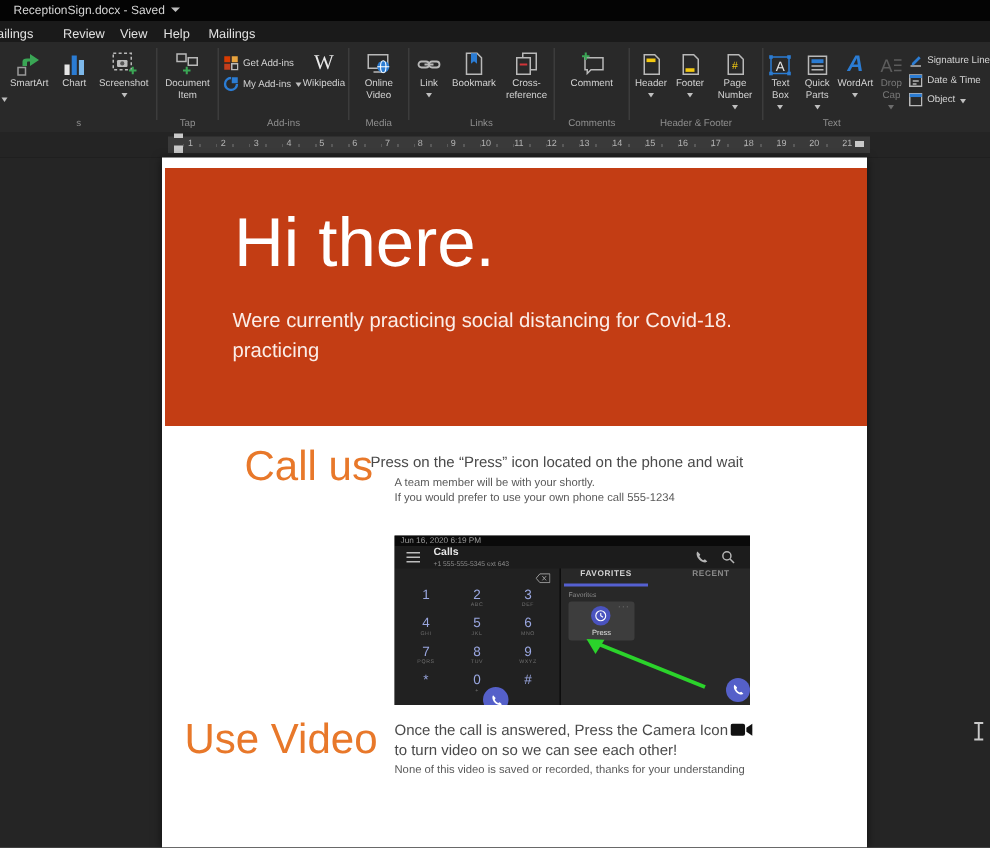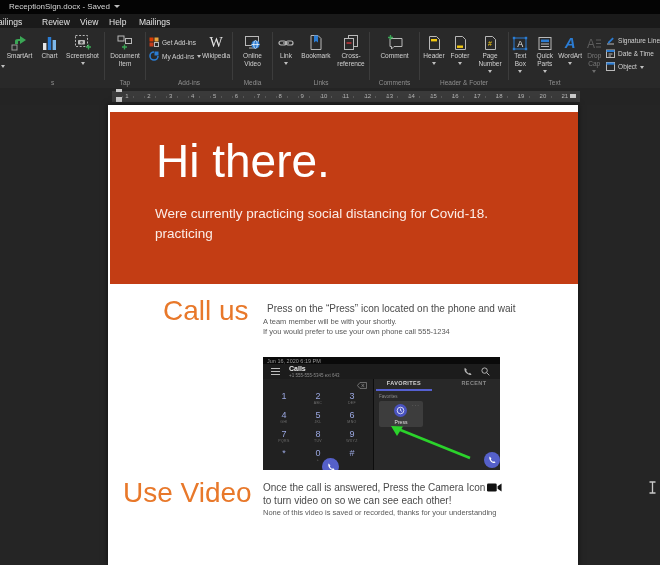--- a/index.html
+++ b/index.html
@@ -44,21 +44,21 @@
   #page { position:absolute; left:108px; top:0; width:470px; height:460px; background:#ffffff; box-shadow:0 0 6px rgba(0,0,0,.6); }
   
   #hero { position:absolute; left:2px; top:7px; width:468px; height:172px; background:#C33D14; }
   #hero-title { position:absolute; left:46px; top:22px; font-size:46px; font-weight:200; color:#ffffff; letter-spacing:0; }
   #hero-paragraph { position:absolute; left:45px; top:92px; font-size:13.5px; line-height:20px; color:#FBEDE8; }
   
   .section-heading { position:absolute; font-size:28px; font-weight:300; color:#E8782A; }
   #callus-heading { left:55px; top:190px; }
   .body-line1 { position:absolute; font-size:10px; color:#4a4a4a; }
   .body-small { position:absolute; font-size:7.5px; color:#595959; }
-  #callus-line1 { left:159px; top:198px; }
+  #callus-line1 { left:139px; top:198px; }
   #callus-line2 { left:155px; top:212px; }
   #callus-line3 { left:155px; top:222px; }
   
   #phone { position:absolute; left:155px; top:252px; width:237px; height:113px; background:#1f1f1f; overflow:hidden; }
   #ph-status { position:absolute; left:0; top:0; width:237px; height:7px; background:#0a0a0a; }
   #ph-status span { position:absolute; left:4px; top:0.5px; font-size:5.5px; color:#9a9a9a; }
   #ph-header { position:absolute; left:0; top:7px; width:237px; height:15px; background:#1c1c1c; }
   #ph-burger { position:absolute; left:8px; top:4px; width:9px; height:7px; display:flex; flex-direction:column; justify-content:space-between; }
   #ph-burger i { display:block; height:1px; background:#bdbdbd; }
   #ph-title { position:absolute; left:26px; top:1px; font-size:7px; font-weight:bold; color:#e8e8e8; }
@@ -76,21 +76,21 @@
   #ph-tab-recent { position:absolute; left:80px; top:1px; width:40px; text-align:center; font-size:5.5px; font-weight:bold; color:#8a8a8a; letter-spacing:.4px; }
   #ph-favlabel { position:absolute; left:5px; top:15px; font-size:4.5px; color:#8a8a8a; }
   #ph-tile { position:absolute; left:5px; top:22px; width:44px; height:26px; background:#3d3d3d; border-radius:2px; }
   #ph-tile-dots { position:absolute; right:3px; top:1px; font-size:5px; color:#9a9a9a; letter-spacing:1px; }
   #ph-tile-dots::after { content:"···"; }
   #ph-avatar { position:absolute; left:15px; top:3px; width:13px; height:13px; border-radius:50%; background:#4a53bf; display:flex; align-items:center; justify-content:center; }
   #ph-tile-label { position:absolute; left:0; right:0; bottom:2px; text-align:center; font-size:5px; color:#e0e0e0; }
   #ph-arrow { position:absolute; left:0; top:0; pointer-events:none; }
   
   #usevideo-heading { left:15px; top:372px; }
-  #usevideo-line1 { left:155px; top:377px; display:flex; align-items:center; gap:2px; }
+  #usevideo-line1 { left:155px; top:377px; display:flex; align-items:flex-start; gap:2px; }
   #usevideo-line2 { left:155px; top:390px; }
   #usevideo-line3 { left:155px; top:403px; }
   
   #ibeam { position:absolute; left:648px; top:481px; }
 </style>
 </head>
 <body>
 
 <div id="app">
 

